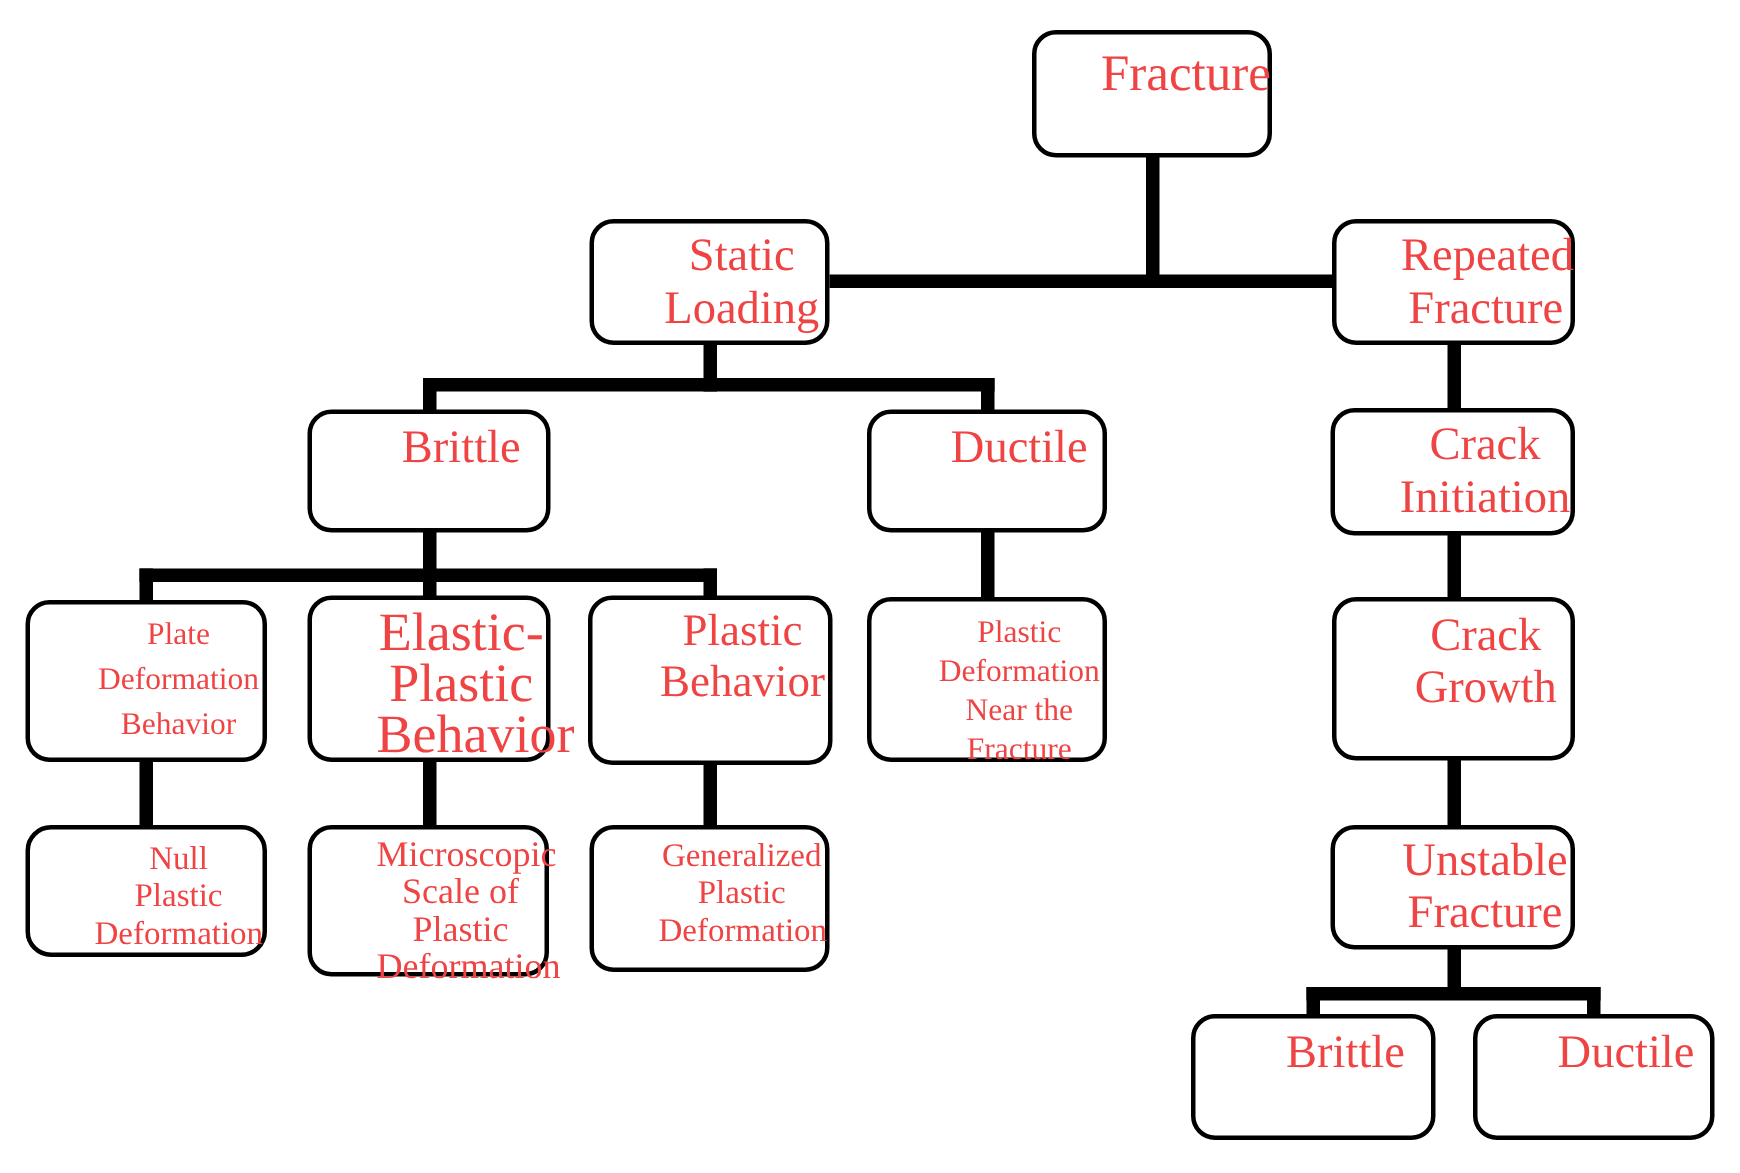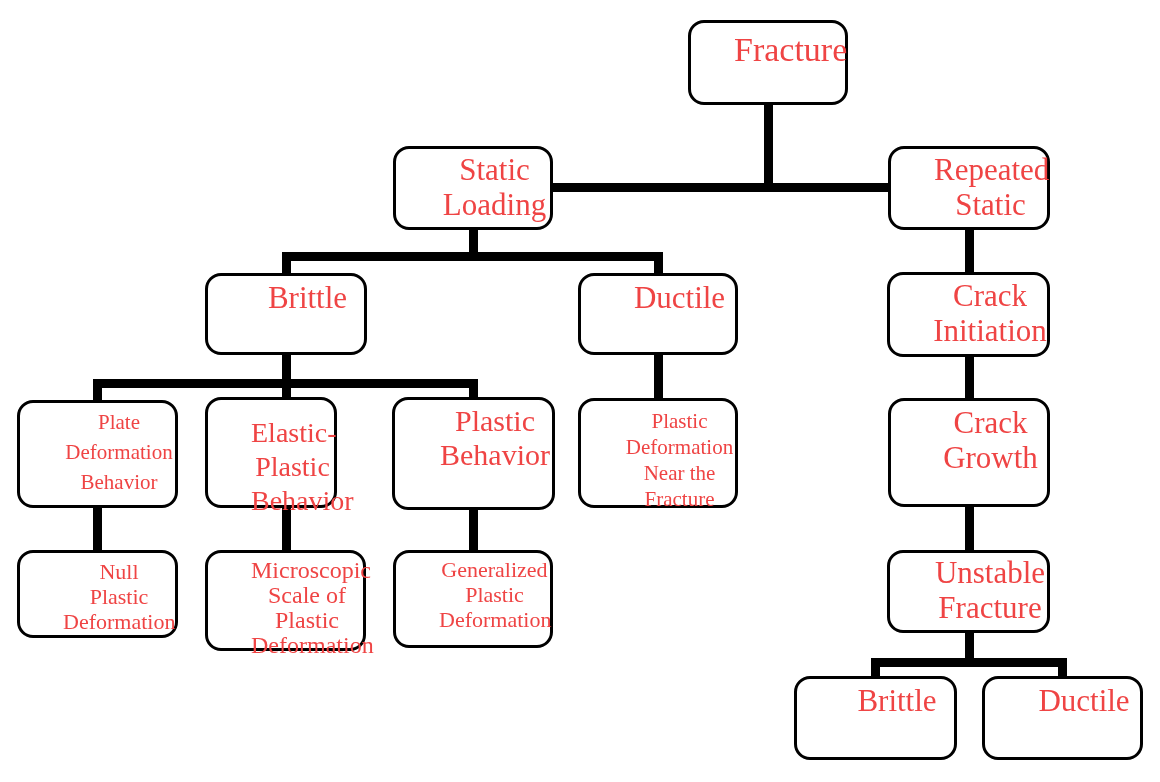--- a/index.html
+++ b/index.html
@@ -67,21 +67,21 @@
     <span class="lbl">Fracture</span>
   </div>
 
   <div class="node" style="left:393px; top:146px; width:160px; height:84px; font-size:31px; line-height:35px; padding-top:3px;">
     <span class="lbl">Static
 Loading</span>
   </div>
 
   <div class="node" style="left:888px; top:146px; width:162px; height:84px; font-size:31px; line-height:35px; padding-top:3px;">
     <span class="lbl">Repeated
-Static</span>
+Fracture</span>
   </div>
 
   <div class="node" style="left:205px; top:273px; width:162px; height:82px; font-size:31px; line-height:35px; padding-top:4px;">
     <span class="lbl">Brittle</span>
   </div>
 
   <div class="node" style="left:578px; top:273px; width:160px; height:82px; font-size:31px; line-height:35px; padding-top:4px;">
     <span class="lbl">Ductile</span>
   </div>
 
@@ -89,21 +89,21 @@
     <span class="lbl">Crack
 Initiation</span>
   </div>
 
   <div class="node" style="left:17px; top:400px; width:161px; height:108px; font-size:21px; line-height:30px; padding-top:4px;">
     <span class="lbl">Plate
 Deformation
 Behavior</span>
   </div>
 
-  <div class="node" style="left:205px; top:397px; width:132px; height:111px; font-size:28px; line-height:34px; padding-top:16px;">
+  <div class="node" style="left:205px; top:397px; width:162px; height:111px; font-size:36px; line-height:34px; padding-top:4px;">
     <span class="lbl">Elastic-
 Plastic
 Behavior</span>
   </div>
 
   <div class="node" style="left:392px; top:397px; width:163px; height:113px; font-size:30px; line-height:34px; padding-top:4px;">
     <span class="lbl">Plastic
 Behavior</span>
   </div>
 
@@ -111,21 +111,21 @@
     <span class="lbl">Plastic
 Deformation
 Near the Fracture</span>
   </div>
 
   <div class="node" style="left:888px; top:398px; width:162px; height:109px; font-size:31px; line-height:35px; padding-top:4px;">
     <span class="lbl">Crack
 Growth</span>
   </div>
 
-  <div class="node" style="left:17px; top:550px; width:161px; height:88px; font-size:22px; line-height:25px; padding-top:6px;">
+  <div class="node" style="left:17px; top:550px; width:161px; height:88px; font-size:22px; line-height:25px; padding-top:6px;border-radius:17px;">
     <span class="lbl">Null
 Plastic
 Deformation</span>
   </div>
 
   <div class="node" style="left:205px; top:550px; width:161px; height:101px; font-size:24px; line-height:25px; padding-top:5px;">
     <span class="lbl">Microscopic
 Scale of Plastic
 Deformation</span>
   </div>

